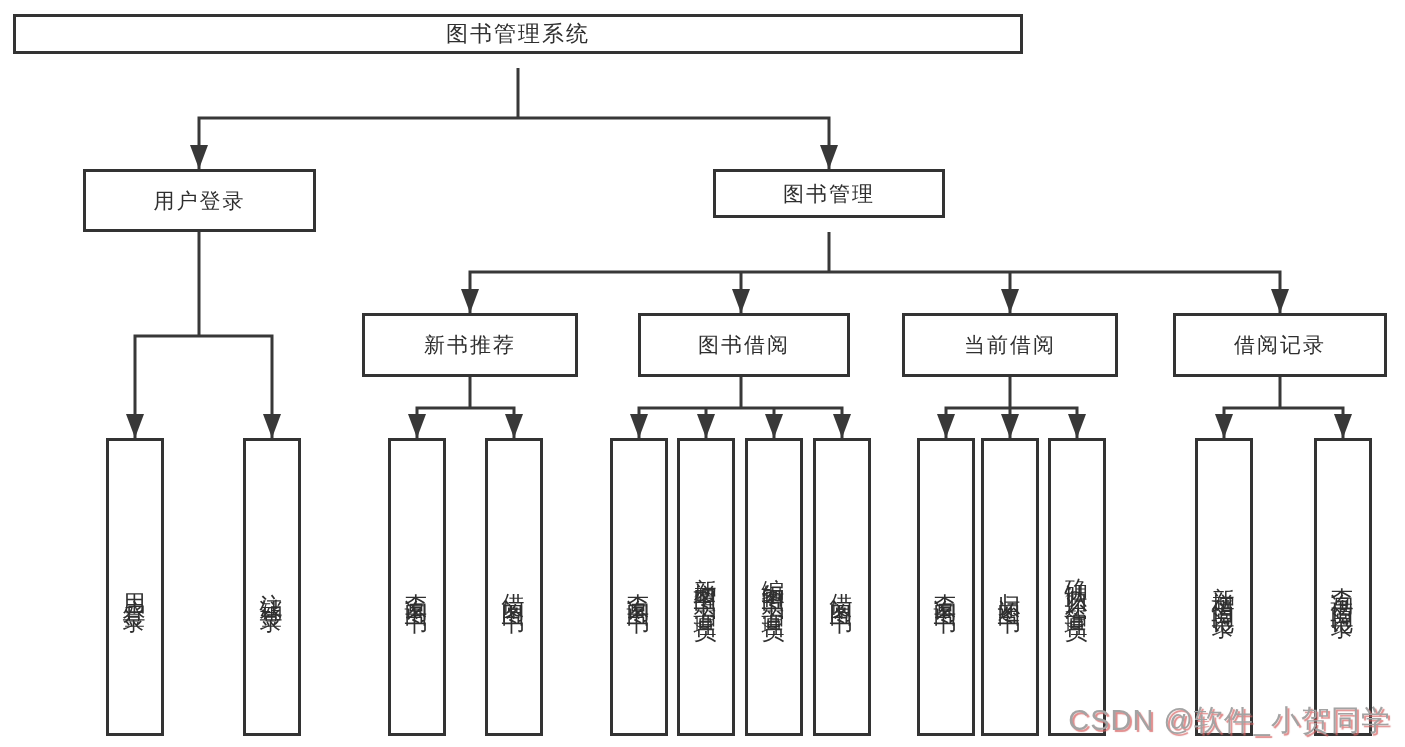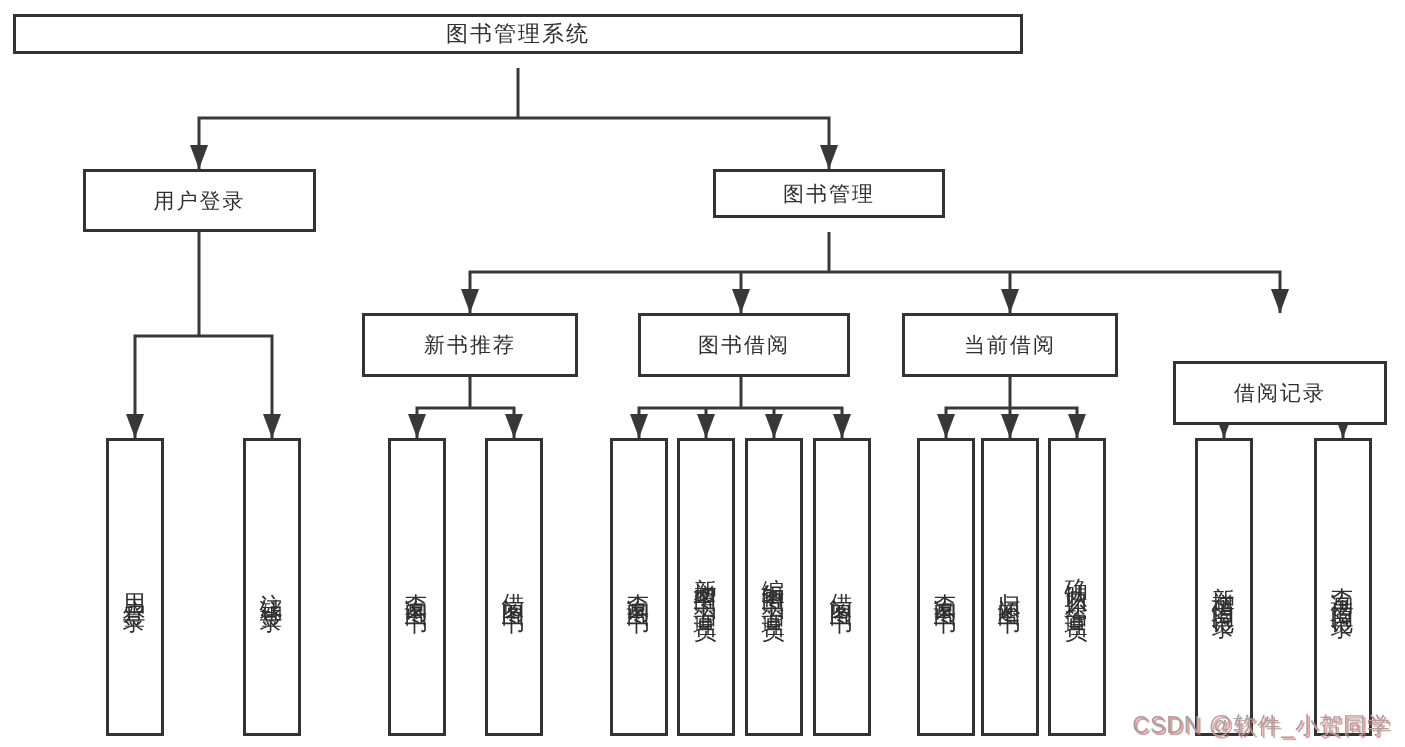--- a/index.html
+++ b/index.html
@@ -29,21 +29,21 @@
     writing-mode:vertical-rl;
     text-orientation:mixed;
     white-space:nowrap;
     font-size:23px;
     letter-spacing:6px;
     color:#2f2f2f;
   }
   .watermark{
     position:absolute;
     right:14px;bottom:6px;
-    font-size:23px;
+    font-size:29px;
     color:#a3a3a3;
     text-shadow:2px 2px 1px rgba(214,100,100,0.75);
     z-index:2;
     letter-spacing:1px;
   }
 </style>
 </head>
 <body>
 
 <div class="canvas">
@@ -94,21 +94,21 @@
 
   <div class="node hnode" style="left:362px;top:313px;width:216px;height:64px;">
     <span>新书推荐</span>
   </div>
   <div class="node hnode" style="left:618px;top:313px;width:212px;height:64px;margin-left:20px;">
     <span>图书借阅</span>
   </div>
   <div class="node hnode" style="left:902px;top:313px;width:216px;height:64px;text-align:center;">
     <span>当前借阅</span>
   </div>
-  <div class="node hnode" style="left:1173px;top:313px;width:214px;height:64px;margin-top:48px;">
+  <div class="node hnode" style="left:1173px;top:313px;width:214px;height:64px;">
     <span>借阅记录</span>
   </div>
 
   <div class="node leaf" style="left:106px;">
     <span class="vtext">用户登录</span>
   </div>
   <div class="node leaf" style="left:243px;">
     <span class="vtext">注销登录</span>
   </div>
   <div class="node leaf" style="left:388px;">

